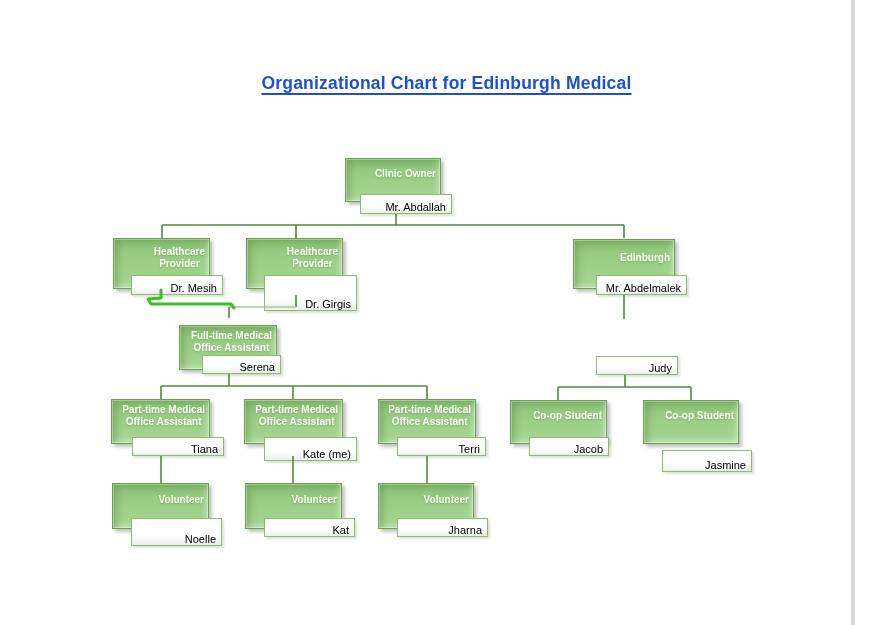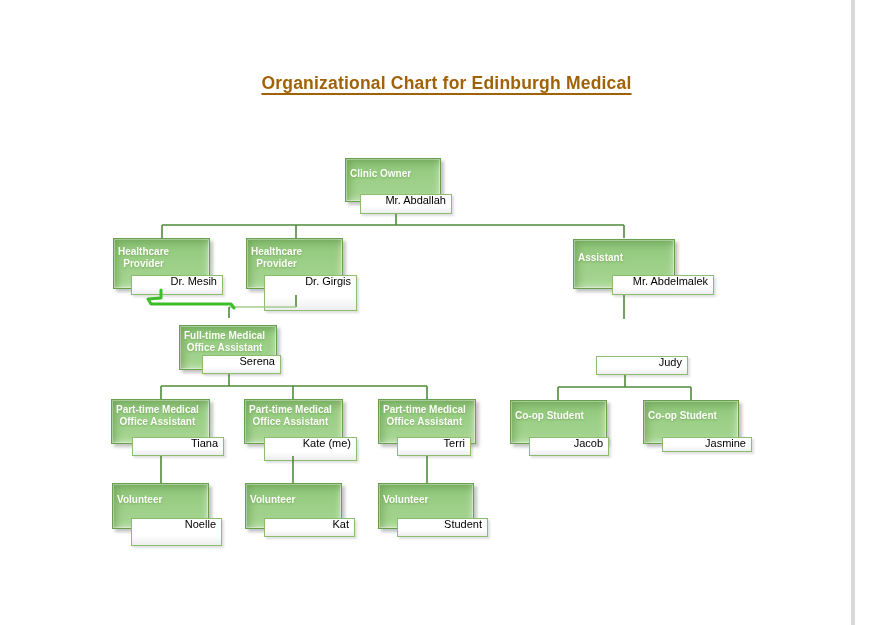--- a/index.html
+++ b/index.html
@@ -5,43 +5,43 @@
   * { margin:0; padding:0; box-sizing:border-box; }
   html,body { background:#ffffff; }
   .canvas {
     position:relative; width:870px; height:625px; background:#ffffff;
     font-family:"Liberation Sans", sans-serif; overflow:hidden;
   }
   .page { position:absolute; left:0; top:0; width:852px; height:625px; background:#ffffff; }
   .page-edge { position:absolute; left:851px; top:0; width:4px; height:625px; background:#d9d9d9; }
   .doc-title {
     position:absolute; left:0; top:73px; width:852px; text-align:center;
-    font-size:17.5px; font-weight:700; color:#a16207; letter-spacing:0.2px;
+    font-size:17.5px; font-weight:700; color:#1d4ed8; letter-spacing:0.2px;
     text-decoration:underline; text-decoration-thickness:2px; text-underline-offset:4px;padding-left:41px;
   }
   .node {
     position:absolute; z-index:1;
-    display:flex; align-items:center; justify-content:flex-start;
+    display:flex; align-items:center; justify-content:flex-end;
     padding:0 4px 12px 4px;
     background:linear-gradient(180deg,#8ec67a 0%, #9ccf87 50%, #a8d694 100%);
     border:1px solid #69a050;
     box-shadow:
       3px 3px 3px rgba(125,125,125,.45),
       inset 0 0 0 1px rgba(255,255,255,.35),
       inset 7px 7px 8px -4px rgba(93,143,66,.6),
       inset -5px -5px 7px -4px rgba(255,255,255,.5);
   }
   .node-title {
     font-size:10px; font-weight:700; line-height:12px; text-align:center;
     color:#fdfef9; white-space:pre-line;
     text-shadow:0 1px 2px rgba(104,156,78,.65);
   }
   .name {
     position:absolute; z-index:3;
-    display:flex; align-items:flex-start; justify-content:flex-end;
+    display:flex; align-items:flex-end; justify-content:flex-end;
     padding-right:5px;
     background:linear-gradient(180deg,#ffffff 0%, #ffffff 62%, #ededed 100%);
     border:1px solid #8cbc6d;
     box-shadow:2px 2px 2px rgba(150,150,150,.3);
   }
   .name-text { font-size:11px; color:#000; line-height:11px; white-space:nowrap; }
   svg.overlay { position:absolute; left:0; top:0; z-index:4; pointer-events:none; }
 </style>
 </head>
 <body>
@@ -68,35 +68,35 @@
 
     <div class="node" style="left:246px;top:238px;width:97px;height:51px">
       <span class="node-title">Healthcare
 Provider</span>
     </div>
     <div class="name" style="left:264px;top:275px;width:93px;height:36px">
       <span class="name-text">Dr. Girgis</span>
     </div>
 
     <div class="node" style="left:573px;top:239px;width:102px;height:50px">
-      <span class="node-title">Assistant</span>
+      <span class="node-title">Edinburgh</span>
     </div>
-    <div class="name" style="left:612px;top:275px;width:102px;height:20px">
+    <div class="name" style="left:596px;top:275px;width:91px;height:20px">
       <span class="name-text">Mr. Abdelmalek</span>
     </div>
 
     <div class="node" style="left:179px;top:325px;width:98px;height:45px">
       <span class="node-title">Full-time Medical
 Office Assistant</span>
     </div>
     <div class="name" style="left:202px;top:355px;width:79px;height:19px">
       <span class="name-text">Serena</span>
     </div>
 
-    <div class="name" style="left:596px;top:356px;width:92px;height:19px">
+    <div class="name" style="left:596px;top:356px;width:82px;height:19px">
       <span class="name-text">Judy</span>
     </div>
 
     <div class="node" style="left:111px;top:399px;width:99px;height:45px">
       <span class="node-title">Part-time Medical
 Office Assistant</span>
     </div>
     <div class="name" style="left:132px;top:437px;width:92px;height:19px">
       <span class="name-text">Tiana</span>
     </div>
@@ -106,35 +106,35 @@
 Office Assistant</span>
     </div>
     <div class="name" style="left:264px;top:437px;width:93px;height:24px">
       <span class="name-text">Kate (me)</span>
     </div>
 
     <div class="node" style="left:378px;top:399px;width:98px;height:45px">
       <span class="node-title">Part-time Medical
 Office Assistant</span>
     </div>
-    <div class="name" style="left:397px;top:437px;width:74px;height:19px">
+    <div class="name" style="left:397px;top:437px;width:89px;height:19px">
       <span class="name-text">Terri</span>
     </div>
 
     <div class="node" style="left:510px;top:400px;width:97px;height:44px">
       <span class="node-title">Co-op Student</span>
     </div>
     <div class="name" style="left:529px;top:437px;width:80px;height:19px">
       <span class="name-text">Jacob</span>
     </div>
 
     <div class="node" style="left:643px;top:400px;width:96px;height:44px">
       <span class="node-title">Co-op Student</span>
     </div>
-    <div class="name" style="left:662px;top:437px;width:90px;height:15px">
+    <div class="name" style="left:662px;top:450px;width:90px;height:22px">
       <span class="name-text">Jasmine</span>
     </div>
 
     <div class="node" style="left:112px;top:483px;width:97px;height:46px">
       <span class="node-title">Volunteer</span>
     </div>
     <div class="name" style="left:131px;top:518px;width:91px;height:28px">
       <span class="name-text">Noelle</span>
     </div>
 
@@ -142,21 +142,21 @@
       <span class="node-title">Volunteer</span>
     </div>
     <div class="name" style="left:264px;top:518px;width:91px;height:19px">
       <span class="name-text">Kat</span>
     </div>
 
     <div class="node" style="left:378px;top:483px;width:96px;height:46px">
       <span class="node-title">Volunteer</span>
     </div>
     <div class="name" style="left:397px;top:518px;width:91px;height:19px">
-      <span class="name-text">Student</span>
+      <span class="name-text">Jharna</span>
     </div>
 
     <svg class="overlay" width="852" height="625">
       <g stroke="#4e8b3a" stroke-width="1.6" fill="none">
         <path d="M396,214 V225"></path>
         <path d="M162,225 H624"></path>
         <path d="M162,225 V238"></path>
         <path d="M296,225 V238"></path>
         <path d="M624,225 V238"></path>
         <path d="M296,295 V307"></path>

